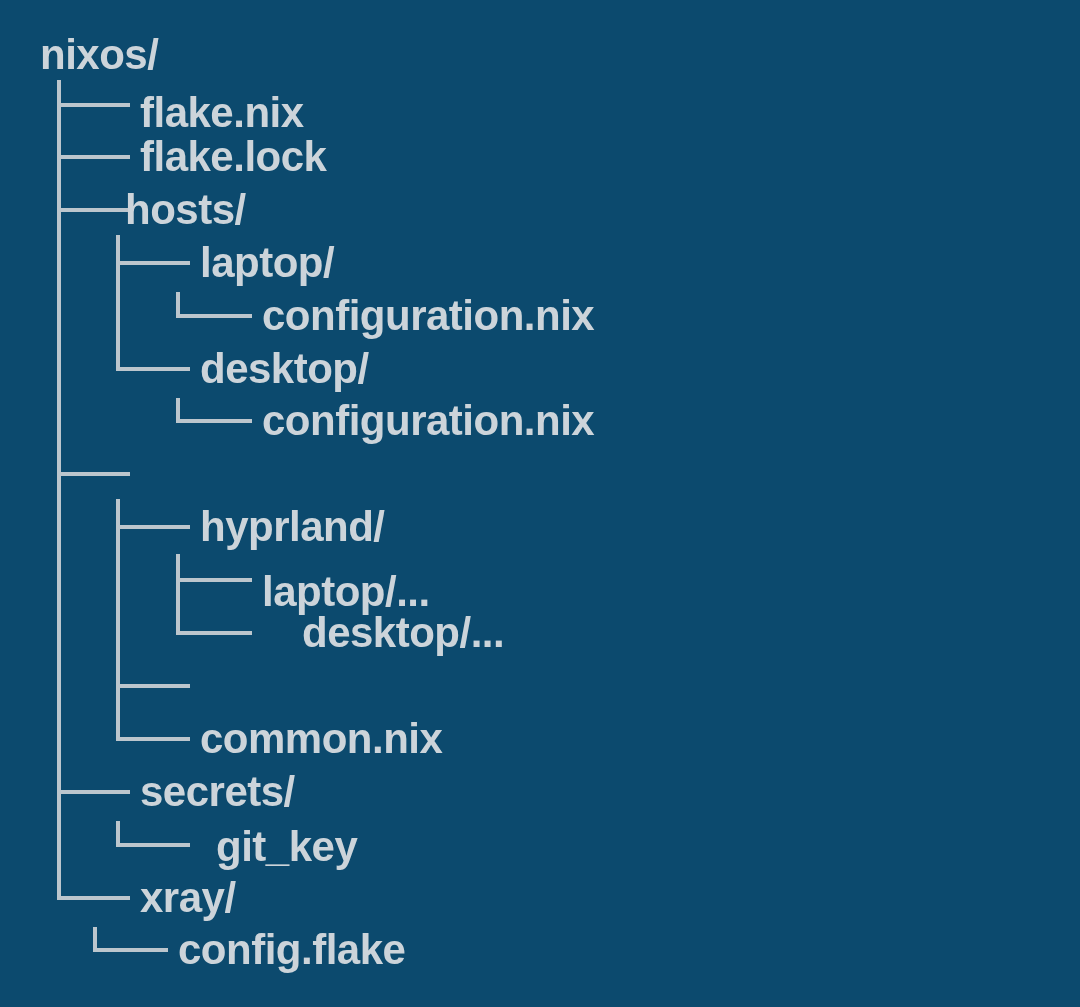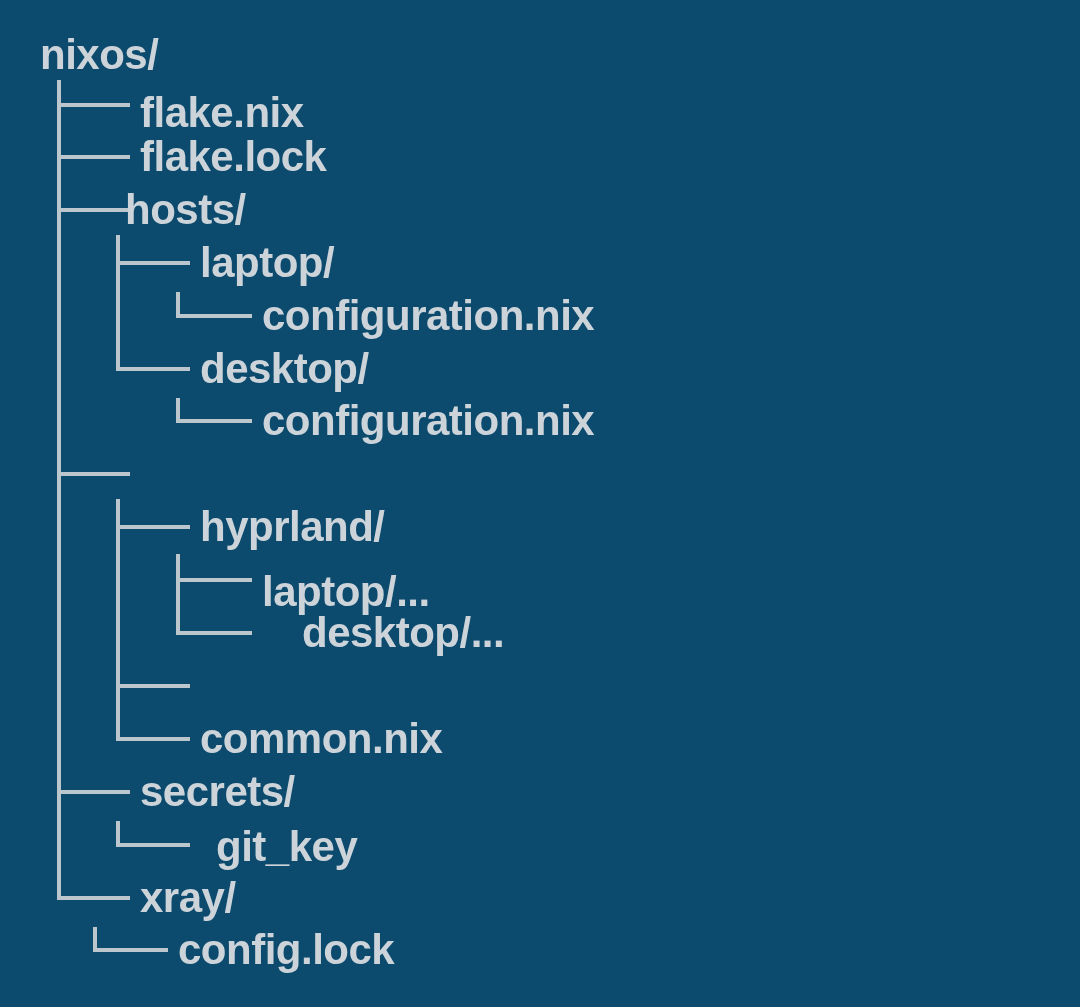--- a/index.html
+++ b/index.html
@@ -104,16 +104,16 @@
   <div class="node" style="left:140px; top:766px;">
       <span>secrets/</span>
     </div>
   <div class="node" style="left:216px; top:819px;align-items:flex-end;">
       <span>git_key</span>
     </div>
   <div class="node" style="left:140px; top:872px;">
       <span>xray/</span>
     </div>
   <div class="node" style="left:178px; top:924px;">
-      <span>config.lock</span>
+      <span>config.flake</span>
     </div>
 
 </div>
 
 </body></html>

